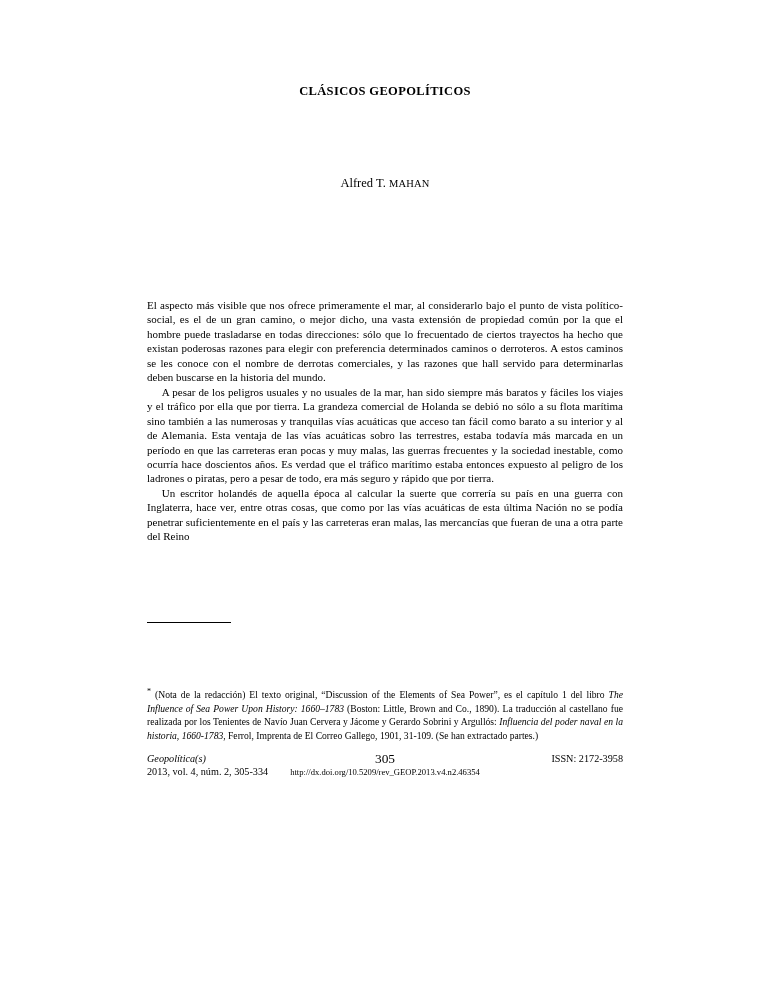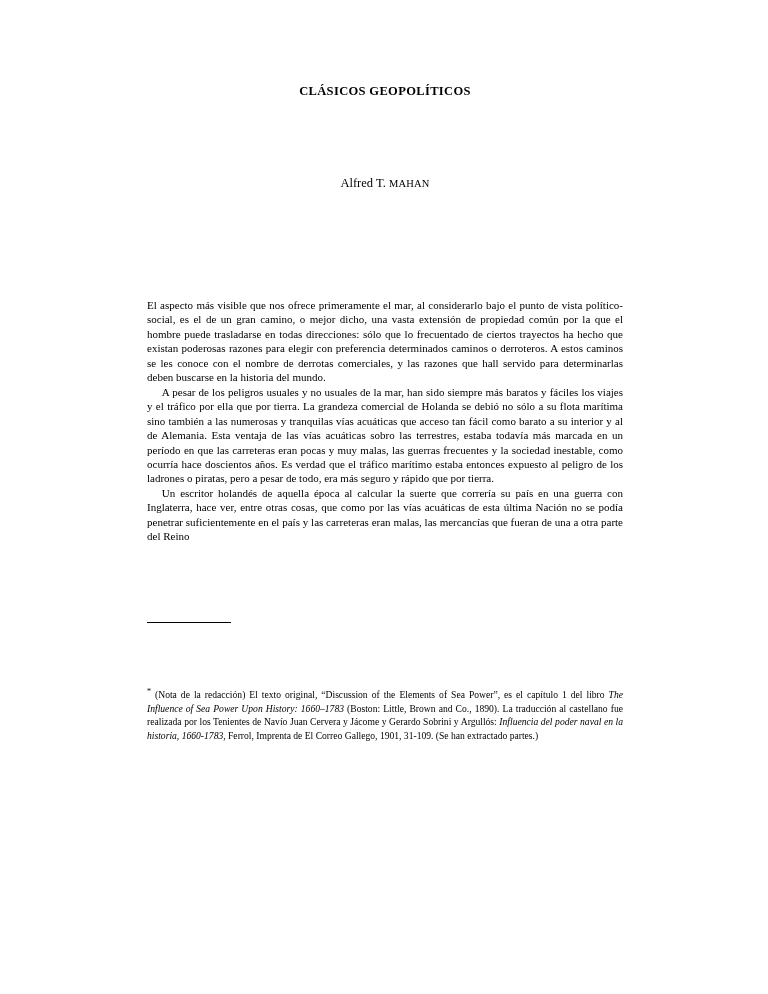--- a/index.html
+++ b/index.html
@@ -178,14 +178,23 @@
   <div class="col body">
     <p>El aspecto más visible que nos ofrece primeramente el mar, al considerarlo bajo el punto de vista político-social, es el de un gran camino, o mejor dicho, una vasta extensión de propiedad común por la que el hombre puede trasladarse en todas direcciones: sólo que lo frecuentado de ciertos trayectos ha hecho que existan poderosas razones para elegir con preferencia determinados caminos o derroteros. A estos caminos se les conoce con el nombre de derrotas comerciales, y las razones que hall servido para determinarlas deben buscarse en la historia del mundo.</p>
     <p>A pesar de los peligros usuales y no usuales de la mar, han sido siempre más baratos y fáciles los viajes y el tráfico por ella que por tierra. La grandeza comercial de Holanda se debió no sólo a su flota marítima sino también a las numerosas y tranquilas vías acuáticas que acceso tan fácil como barato a su interior y al de Alemania. Esta ventaja de las vías acuáticas sobro las terrestres, estaba todavía más marcada en un período en que las carreteras eran pocas y muy malas, las guerras frecuentes y la sociedad inestable, como ocurría hace doscientos años. Es verdad que el tráfico marítimo estaba entonces expuesto al peligro de los ladrones o piratas, pero a pesar de todo, era más seguro y rápido que por tierra.</p>
     <p>Un escritor holandés de aquella época al calcular la suerte que correría su país en una guerra con Inglaterra, hace ver, entre otras cosas, que como por las vías acuáticas de esta última Nación no se podía penetrar suficientemente en el país y las carreteras eran malas, las mercancías que fueran de una a otra parte del Reino</p>
   </div>
 
   <div class="fn-rule"></div>
 
   <div class="col footnote"><span class="fn-sup">*</span><span> (Nota de la redacción) El texto original, “Discussion of the Elements of Sea Power”, es el capítulo 1 del libro </span><i>The Influence of Sea Power Upon History: 1660–1783</i><span> (Boston: Little, Brown and Co., 1890). La traducción al castellano fue realizada por los Tenientes de Navío Juan Cervera y Jácome y Gerardo Sobrini y Argullós: </span><i>Influencia del poder naval en la historia, 1660-1783</i><span>, Ferrol, Imprenta de El Correo Gallego, 1901, 31-109. (Se han extractado partes.)</span></div>
 
+  <div class="footer">
+    <div class="footer-left">
+      <div class="journal">Geopolítica(s)</div>
+      <div>2013, vol. 4, núm. 2, 305-334</div>
+    </div>
+    <div class="footer-center">305</div>
+    <div class="footer-right">ISSN: 2172-3958</div>
+    <div class="footer-doi">http://dx.doi.org/10.5209/rev_GEOP.2013.v4.n2.46354</div>
+  </div>
 
 </div>
 
 </body></html>

